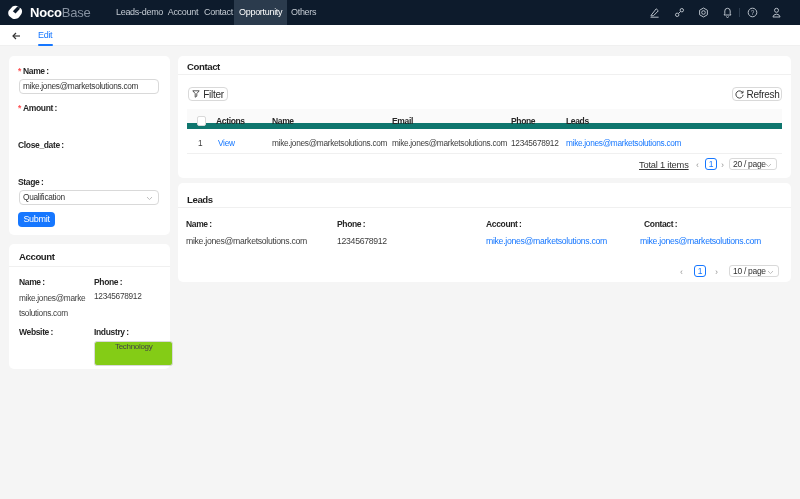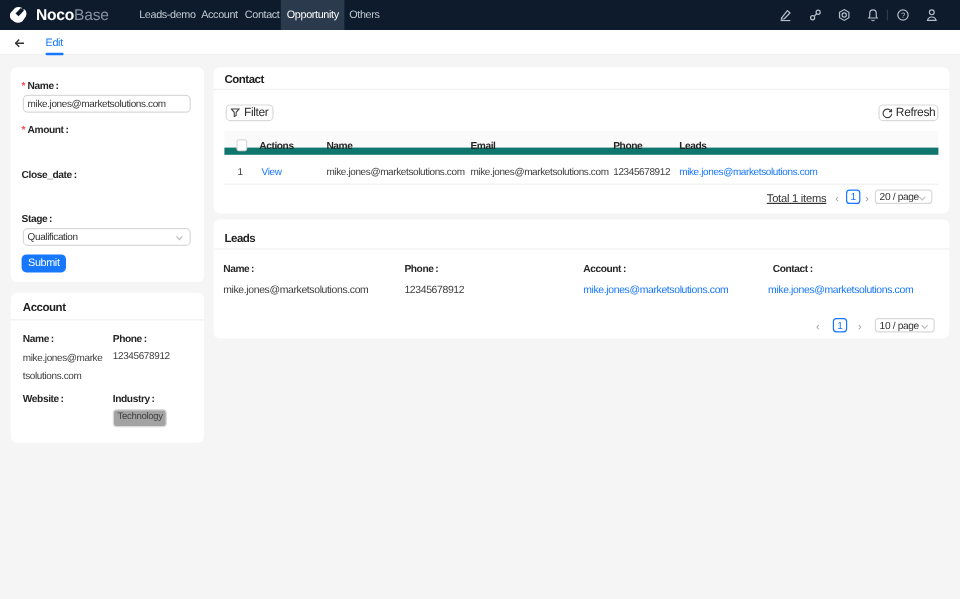--- a/index.html
+++ b/index.html
@@ -106,21 +106,21 @@
 
 <div class="card" style="left:9px;top:244px;width:161px;height:125px">
   <div class="ctitle" style="left:10px;top:7px">Account</div>
   <div class="cline" style="top:22px"></div>
   <div class="lbl" style="left:10px;top:33px">Name<i>:</i></div>
   <div class="lbl" style="left:85px;top:33px">Phone<i>:</i></div>
   <div class="val" style="left:10px;top:46.5px;line-height:15.9px">mike.jones@marke<br>tsolutions.com</div>
   <div class="val" style="left:85px;top:46.5px">12345678912</div>
   <div class="lbl" style="left:10px;top:83px">Website<i>:</i></div>
   <div class="lbl" style="left:85px;top:83px">Industry<i>:</i></div>
-  <div class="abs" style="left:85px;top:97px;height:15px;border:1px solid #d9d9d9;border-radius:3px;background:#a3a3a3;font-size:8px;color:#444;line-height:9px;padding:0 3px;display:inline-block;letter-spacing:-0.3px">Technology</div>
+  <div class="abs" style="left:85px;top:97px;height:25px;border:1px solid #d9d9d9;border-radius:3px;background:#84cc16;font-size:8px;color:#444;line-height:9px;padding:0 20px;display:inline-block;letter-spacing:-0.3px">Technology</div>
 </div>
 
 <div class="card" style="left:178px;top:56px;width:613px;height:122px">
   <div class="ctitle" style="left:9px;top:5px">Contact</div>
   <div class="cline" style="top:18px"></div>
   <div class="btn" style="left:10px;top:31px;width:40px;height:14px">
     <svg width="8" height="8" viewBox="0 0 8 8" fill="none" stroke="#444" stroke-width="0.9" style="margin-right:3px">
       <path d="M0.8 0.8 L7.2 0.8 L4.8 3.6 L4.8 6.2 L3.2 7.2 L3.2 3.6 Z"></path>
     </svg>Filter
   </div>

